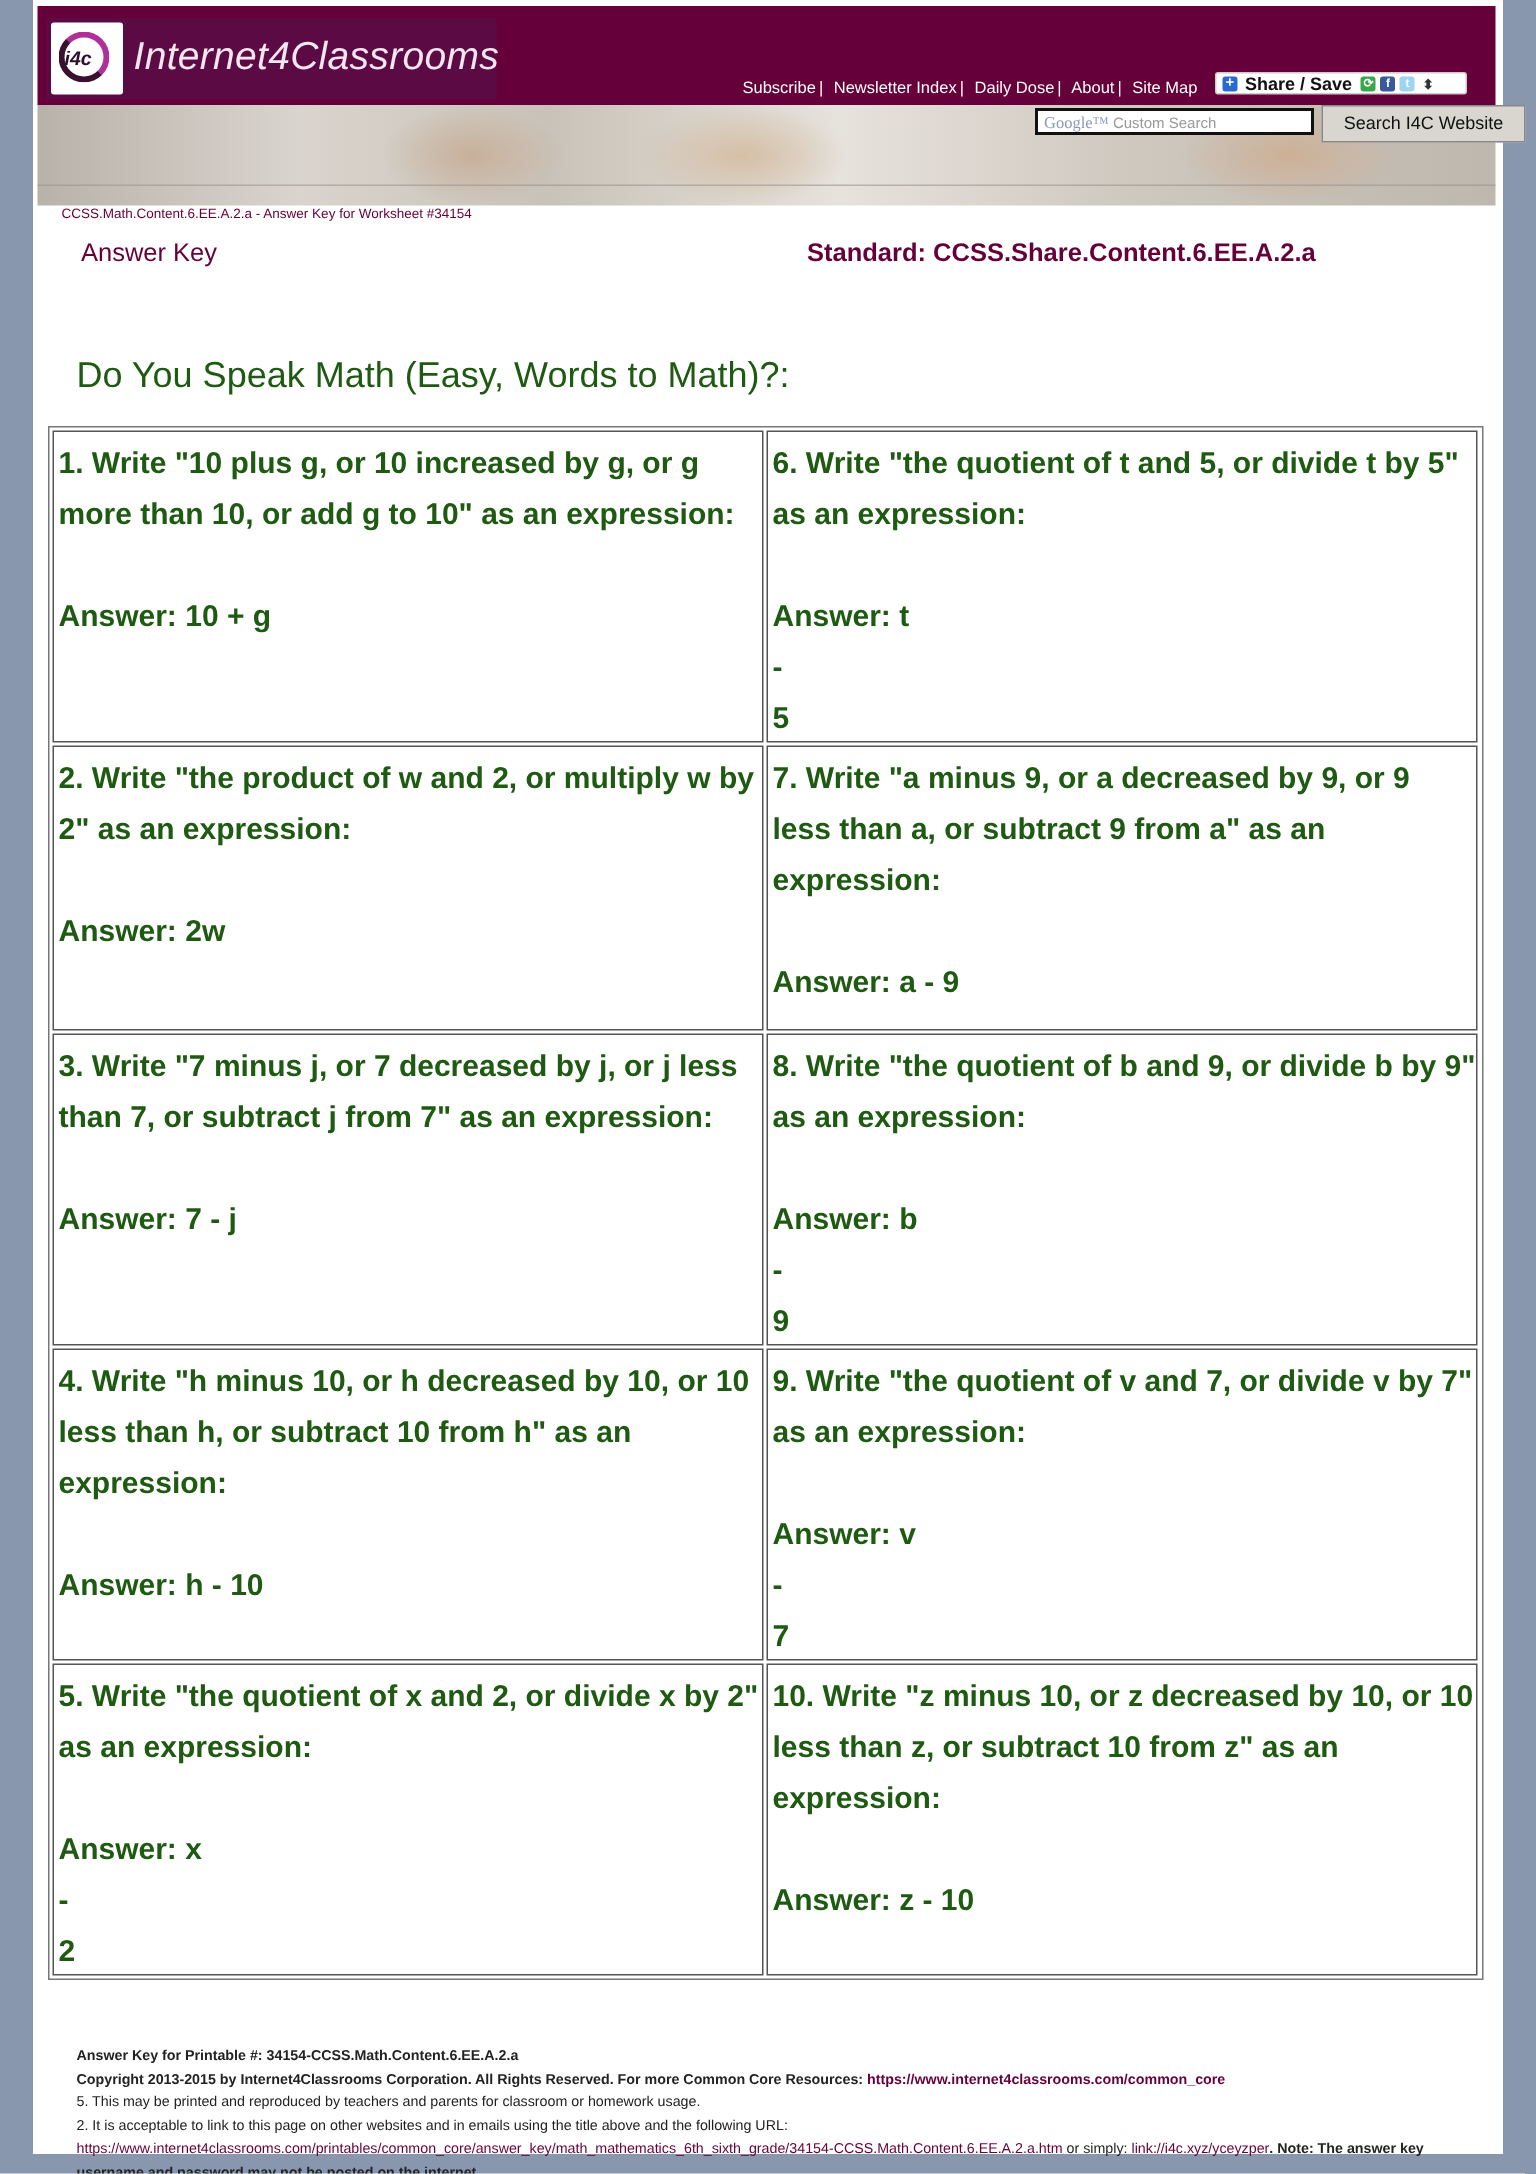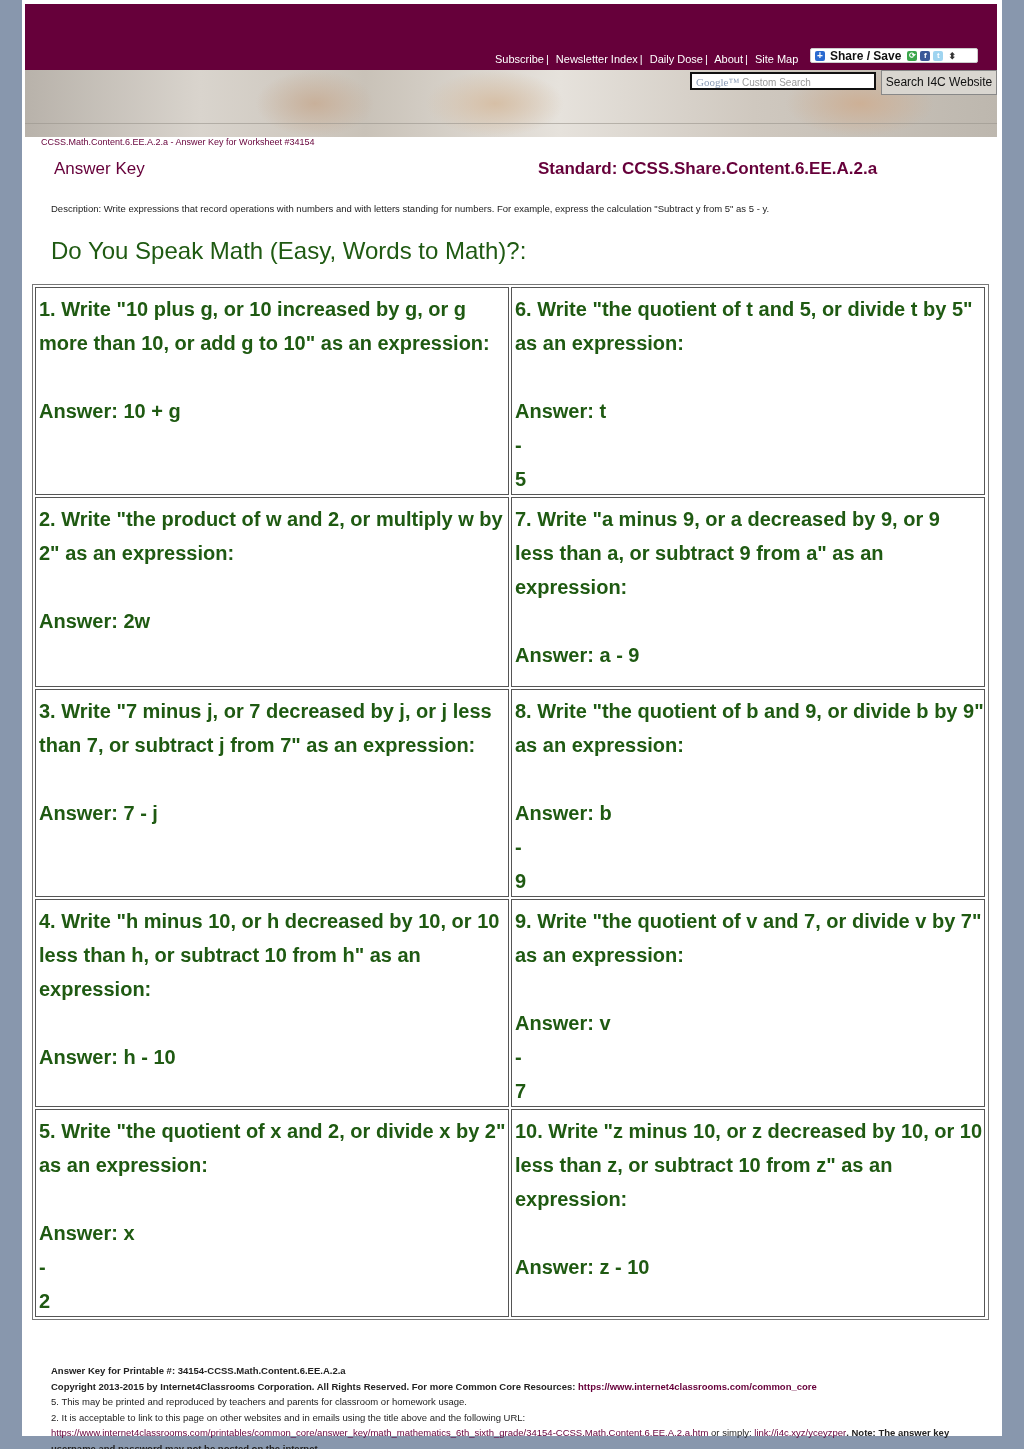--- a/index.html
+++ b/index.html
@@ -28,21 +28,21 @@
   .banner { position: absolute; left: 3px; top: 70px; width: 972px; height: 67px;
     background: linear-gradient(90deg, #b8b2aa 0%, #d9d4cd 18%, #c9c2b8 35%, #e6e2dc 55%, #cfc8bf 75%, #bdb7ae 100%); }
   .banner .face1 { position: absolute; left: 230px; top: 0; width: 120px; height: 67px; background: radial-gradient(ellipse at center, #c8b09a 0%, rgba(200,176,154,0) 70%); }
   .banner .face2 { position: absolute; left: 400px; top: 0; width: 140px; height: 67px; background: radial-gradient(ellipse at center, #d6bfa6 0%, rgba(214,191,166,0) 70%); }
   .banner .face3 { position: absolute; left: 760px; top: 0; width: 150px; height: 67px; background: radial-gradient(ellipse at center, #cdb096 0%, rgba(205,176,150,0) 70%); }
   .banner .rule { position: absolute; left: 0; top: 53px; width: 972px; height: 1px; background: #9a948c; opacity: 0.6; }
   .page-title { position: absolute; left: 17px; top: 24px; font-size: 24px; color: #1f5a12; white-space: nowrap; }
   .search-input { position: absolute; left: 665px; top: 2px; width: 186px; height: 18px; border: 2px solid #111; background: #fff; box-sizing: border-box;
     font-size: 10px; color: #999; padding: 2px 4px; }
   .search-input .g { color: #8a9bb5; font-family: "Liberation Serif", serif; font-size: 11px; }
-  .search-btn { position: absolute; left: 856px; top: 0; width: 116px; height: 25px; background: #d9d6d0; border: 1px solid #888; box-sizing: border-box;
+  .search-btn { position: absolute; left: 856px; top: 0; width: 136px; height: 25px; background: #d9d6d0; border: 1px solid #888; box-sizing: border-box;
     font-size: 12px; color: #111; text-align: center; line-height: 23px; cursor: pointer; }
   .breadcrumb { position: absolute; left: 19px; top: 137px; font-size: 9px; color: #66003a; }
 
   .answer-key-label { position: absolute; left: 32px; top: 159px; font-size: 17px; font-weight: normal; color: #66003a; }
   .standard-label { position: absolute; left: 516px; top: 159px; font-size: 17px; font-weight: bold; color: #66003a; white-space: nowrap; }
   .description { position: absolute; left: 29px; top: 203px; font-size: 9.5px; color: #222; white-space: nowrap; }
   .section-title { position: absolute; left: 29px; top: 237px; font-size: 24px; color: #1f5a12; white-space: nowrap; text-align: right; }
 
   
   .qtable { position: absolute; left: 10px; top: 284px; width: 957px; border: 1px solid #777; padding: 2px; box-sizing: border-box; }
@@ -57,20 +57,27 @@
   .footer { position: absolute; left: 29px; top: 1323px; width: 940px; font-size: 9.5px; color: #222; line-height: 15.5px; margin-top: 40px; }
   .footer .b { font-weight: bold; }
   .footer .link { color: #66003a; }
 </style>
 </head>
 <body>
 
 <div class="page">
 
   <div class="topbar">
+    <div class="logo-box">
+      <div class="logo-img">
+        <div class="ring"></div>
+        <span class="i4c">i4c</span>
+      </div>
+      <span class="logo-text">Internet4Classrooms</span>
+    </div>
 
     <div class="topnav">
       <span class="link">Subscribe</span><span class="sep">|</span>
       <span class="link">Newsletter Index</span><span class="sep">|</span>
       <span class="link">Daily Dose</span><span class="sep">|</span>
       <span class="link">About</span><span class="sep">|</span>
       <span class="link">Site Map</span>
     </div>
 
     <div class="share">
@@ -92,21 +99,20 @@
       <span class="g">Google™</span>
       <span>Custom Search</span>
     </div>
     <div class="search-btn">Search I4C Website</div>
   </div>
 
   <div class="breadcrumb">CCSS.Math.Content.6.EE.A.2.a - Answer Key for Worksheet #34154</div>
 
   <div class="answer-key-label">Answer Key</div>
   <div class="standard-label">Standard: CCSS.Share.Content.6.EE.A.2.a</div>
-  <div class="description">Description: Write expressions that record operations with numbers and with letters standing for numbers. For example, express the calculation "Subtract y from 5" as 5 - y.</div>
   <div class="section-title">Do You Speak Math (Easy, Words to Math)?:</div>
 
   <div class="qtable">
     <div class="qgrid">
       <div class="cell row1">
         <span class="q">1. Write "10 plus g, or 10 increased by g, or g more than 10, or add g to 10" as an expression:</span>
         <span class="blank"></span>
         <span class="ans">Answer: 10 + g</span>
       </div>
       <div class="cell row1">

